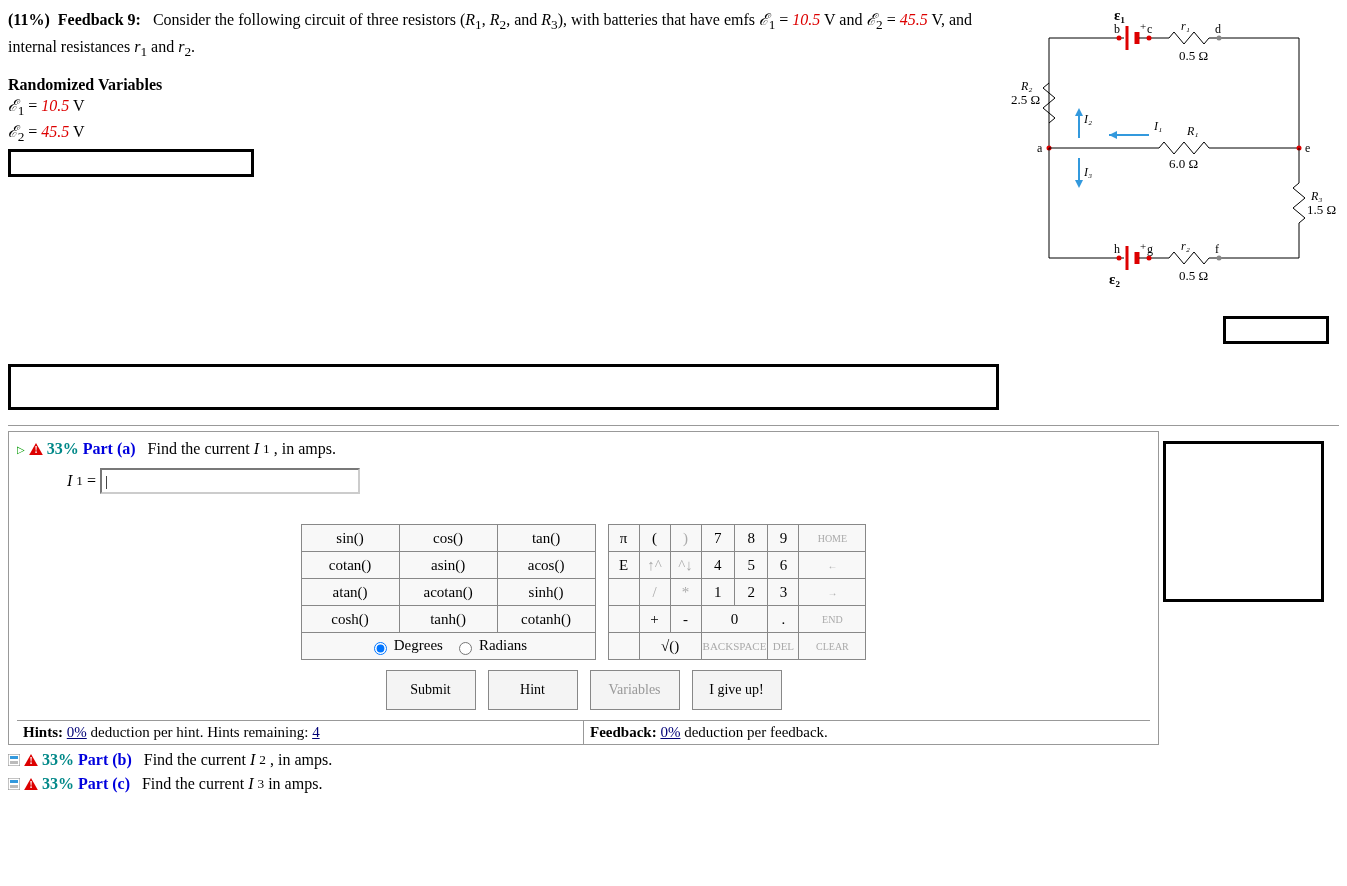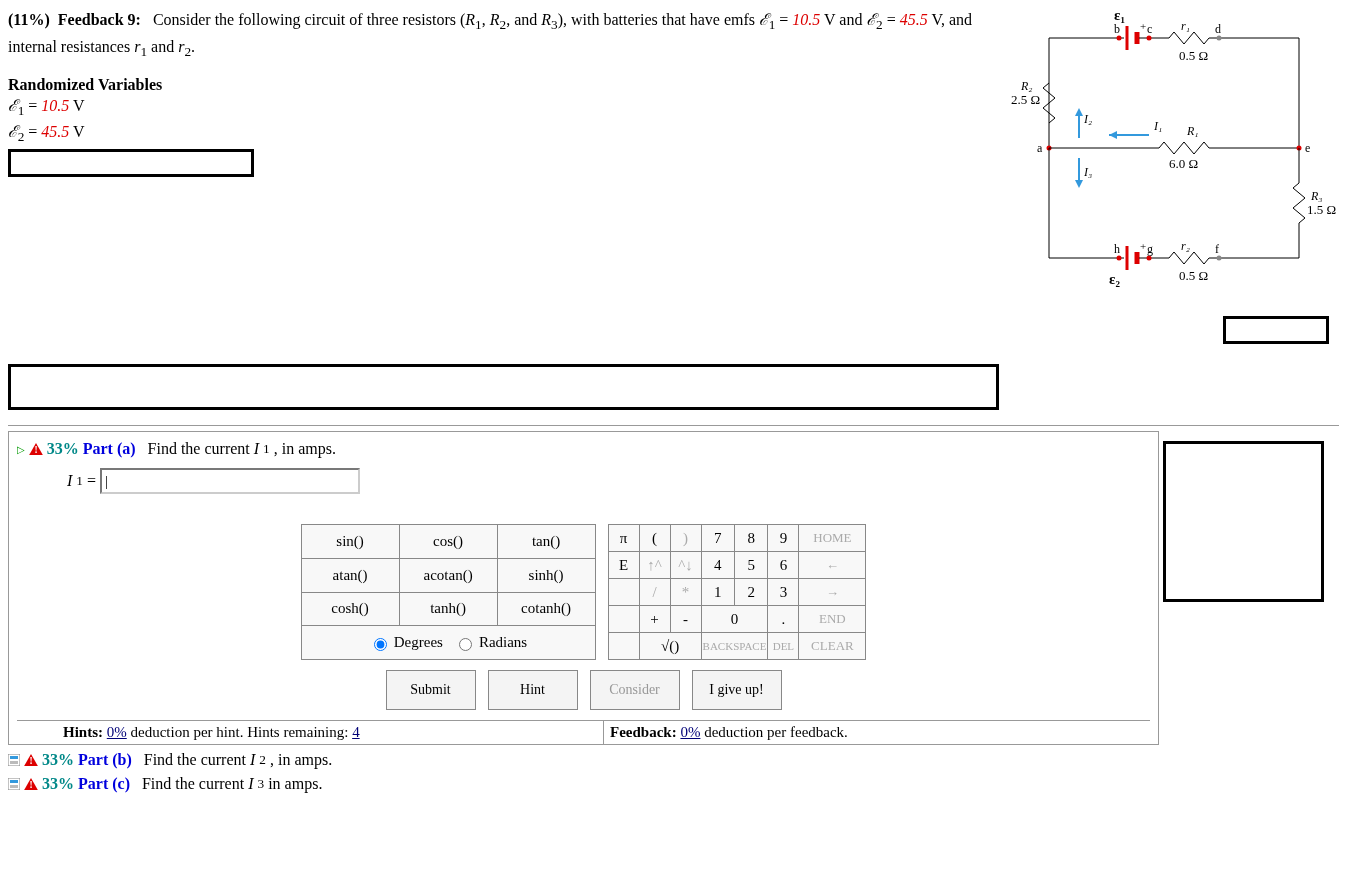--- a/index.html
+++ b/index.html
@@ -71,21 +71,21 @@
     border: 1px solid #888;
     background: #f8f8f8;
     text-align: center;
     font-family: "Times New Roman", serif;
     font-size: 15px;
     height: 24px;
     cursor: pointer;
   }
   table.calc td.fn { width: 95px; }
   table.calc td.narrow { width: 28px; }
-  table.calc td.wide { width: 64px; font-size:13px; color:#888; }
+  table.calc td.wide { width: 64px; font-size:10px; color:#888; }
   table.calc td.disabled { color: #aaa; }
   .mode-row td { text-align:center; height:24px;}
   .action-buttons {
     text-align: center;
     margin: 10px 0;
   }
   .action-buttons button, .btn-disabled {
     font-family: "Times New Roman", serif;
     font-size: 14px;
     width: 90px;
@@ -98,21 +98,21 @@
   .btn-disabled { color:#999; }
   .hints-feedback-row {
     display:flex;
     border-top:1px solid #999;
     font-size:15px;
   }
   .hints-feedback-row > div {
     padding: 3px 6px;
     flex:1;
   }
-  .hints-feedback-row > div:first-child { border-right:1px solid #999;margin-left:40px;}
+  .hints-feedback-row > div:first-child { border-right:1px solid #999;}
   .underline-link { text-decoration:underline; color:#007; }
   .part-collapsed {
     display:flex; align-items:center; gap:4px; margin:6px 0;
   }
   .sq-icon {width:12px;height:12px; display:inline-block;}
   .italic { font-style: italic;}
   .radio { vertical-align:middle;}
   svg { display:block;}
 </style>
 </head>
@@ -237,20 +237,25 @@
 
   <div class="calc-area">
     <table class="calc">
       <tbody>
             <tr>
               <td class="fn">sin()</td>
               <td class="fn">cos()</td>
               <td class="fn">tan()</td>
             </tr>
       <tr>
+              <td class="fn">cotan()</td>
+              <td class="fn">asin()</td>
+              <td class="fn">acos()</td>
+            </tr>
+      <tr>
               <td class="fn">atan()</td>
               <td class="fn">acotan()</td>
               <td class="fn">sinh()</td>
             </tr>
       <tr>
               <td class="fn">cosh()</td>
               <td class="fn">tanh()</td>
               <td class="fn">cotanh()</td>
             </tr>
       <tr class="mode-row">
@@ -306,21 +311,21 @@
         <td class="narrow disabled" style="font-size:11px;">DEL</td>
         <td class="wide disabled">CLEAR</td>
       </tr>
     </tbody>
         </table>
   </div>
 
   <div class="action-buttons">
     <button>Submit</button>
     <button>Hint</button>
-    <button class="btn-disabled" disabled="">Consider</button>
+    <button class="btn-disabled" disabled="">Variables</button>
     <button>I give up!</button>
   </div>
 
   <div class="hints-feedback-row">
     <div>
       <b>Hints: </b><span class="underline-link">0%</span><span> deduction per hint. Hints remaining: </span><span class="underline-link">4</span>
     </div>
     <div>
       <b>Feedback: </b><span class="underline-link">0%</span><span> deduction per feedback.</span>
     </div>

